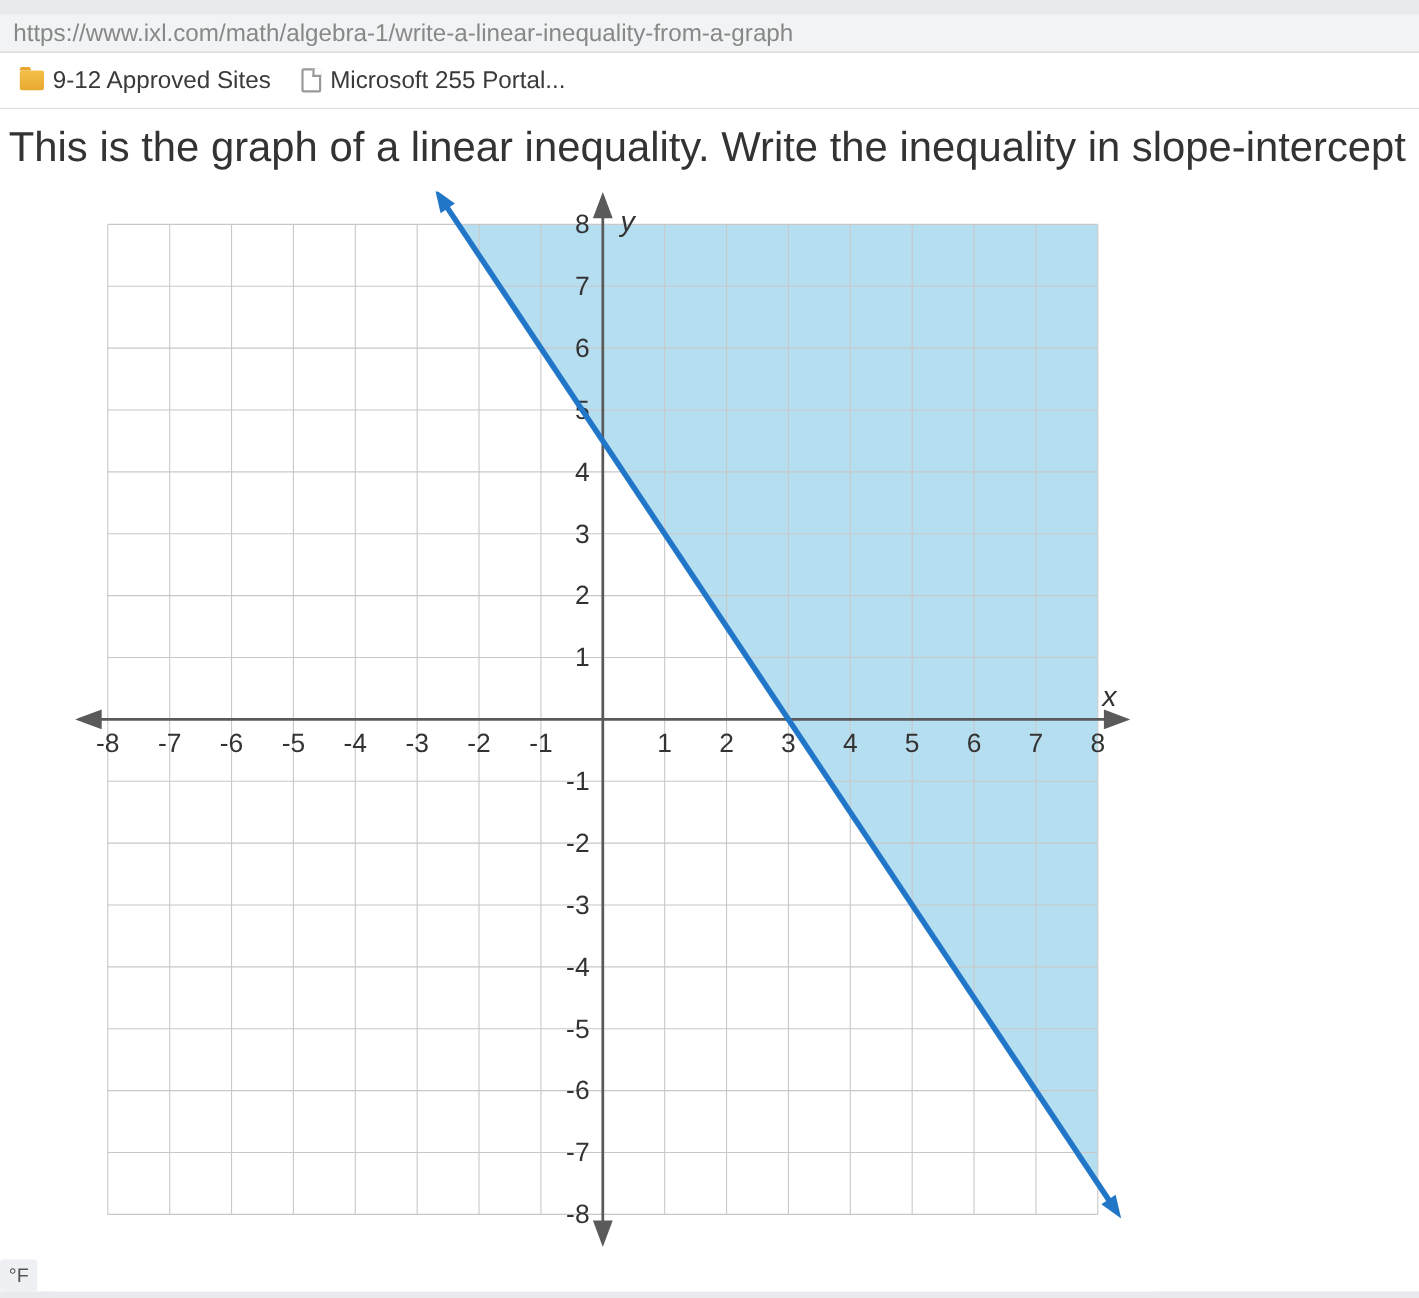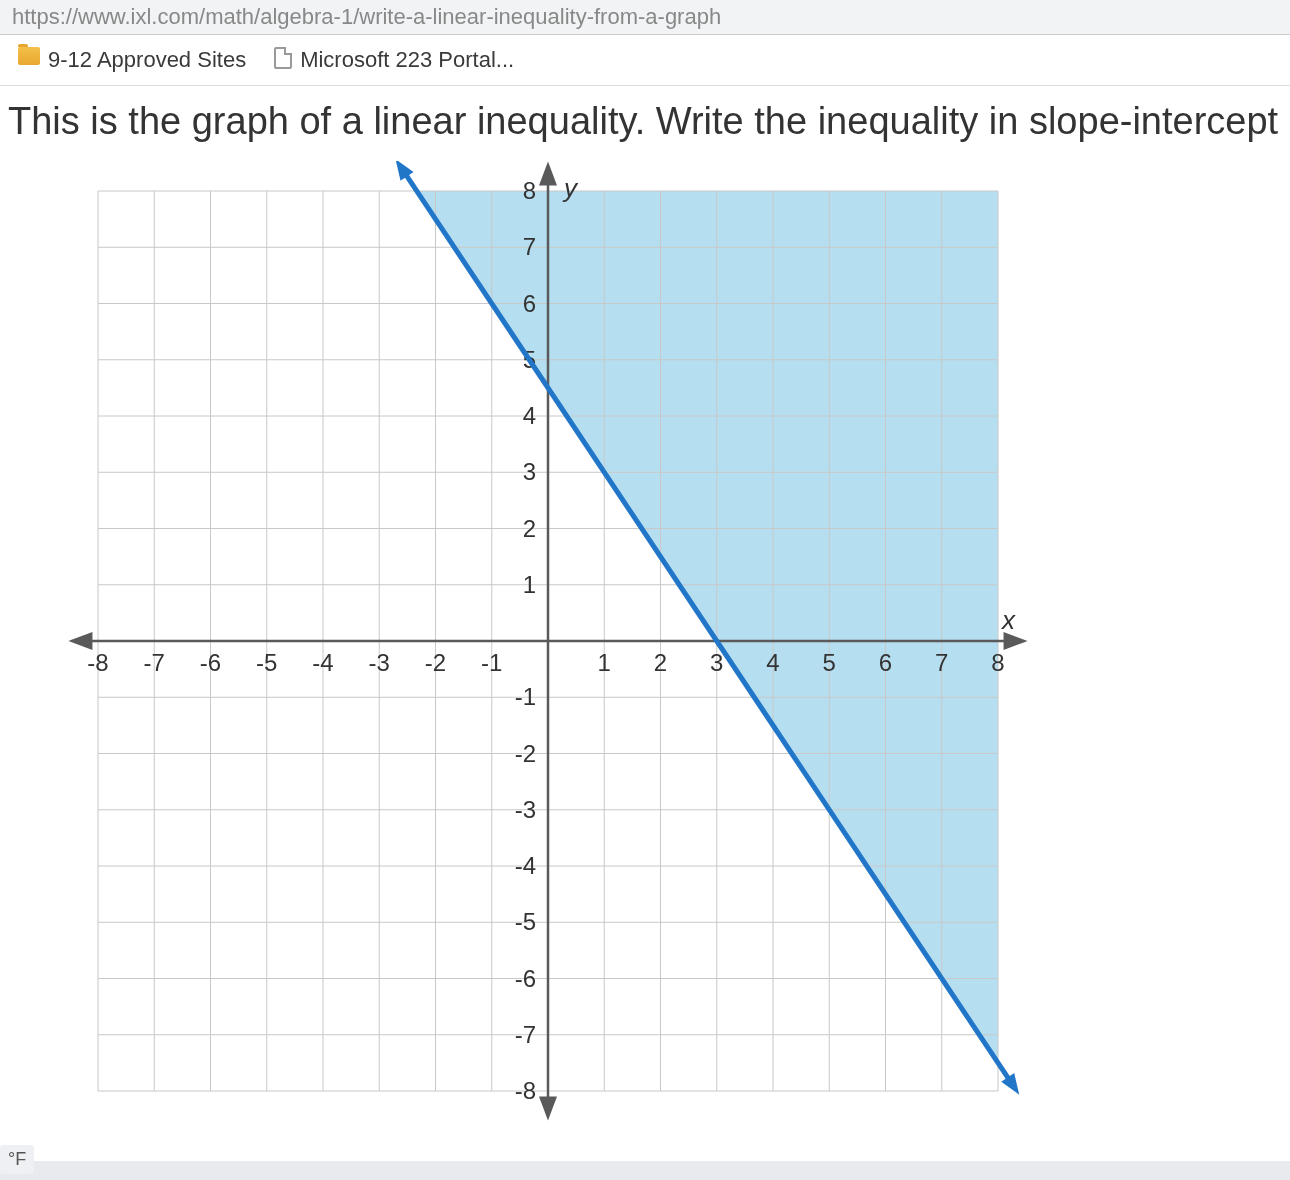--- a/index.html
+++ b/index.html
@@ -9,32 +9,33 @@
       width: 1290px;
       height: 1180px;
       overflow: hidden;
     }
     .address-bar {
       background: #f1f3f4;
       padding: 4px 12px;
       color: #888;
       font-size: 22px;
       border-bottom: 1px solid #ccc;
+      margin-top: 13px;
     }
     .bookmarks-bar {
       background: #fff;
       padding: 12px 18px;
       display: flex;
       gap: 28px;
       align-items: center;
       border-bottom: 1px solid #ddd;
     }
     .bookmark-item {
       display: flex;
-      align-items: flex-start;
+      align-items: center;
       gap: 8px;
       color: #3a3a3a;
       font-size: 22px;
     }
     .folder-icon {
       width: 22px; height: 18px;
       background: linear-gradient(#f4c04a, #e8a830);
       border-radius: 2px;
       position: relative;
     }
@@ -98,21 +99,21 @@
   <span>https://www.ixl.com/math/algebra-1/write-a-linear-inequality-from-a-graph</span>
 </div>
 
 <div class="bookmarks-bar">
   <div class="bookmark-item">
     <span class="folder-icon"></span>
     <span>9-12 Approved Sites</span>
   </div>
   <div class="bookmark-item">
     <span class="page-icon"></span>
-    <span>Microsoft 223 Portal...</span>
+    <span>Microsoft 255 Portal...</span>
   </div>
 </div>
 
 <div class="question-area">
   <div class="question-text">This is the graph of a linear inequality. Write the inequality in slope-intercept</div>
 
   <div class="graph-wrap">
     <svg class="graph-svg" width="1000" height="1000" viewBox="0 0 1000 1000">
       <defs>
         <clipPath id="gridclip">

